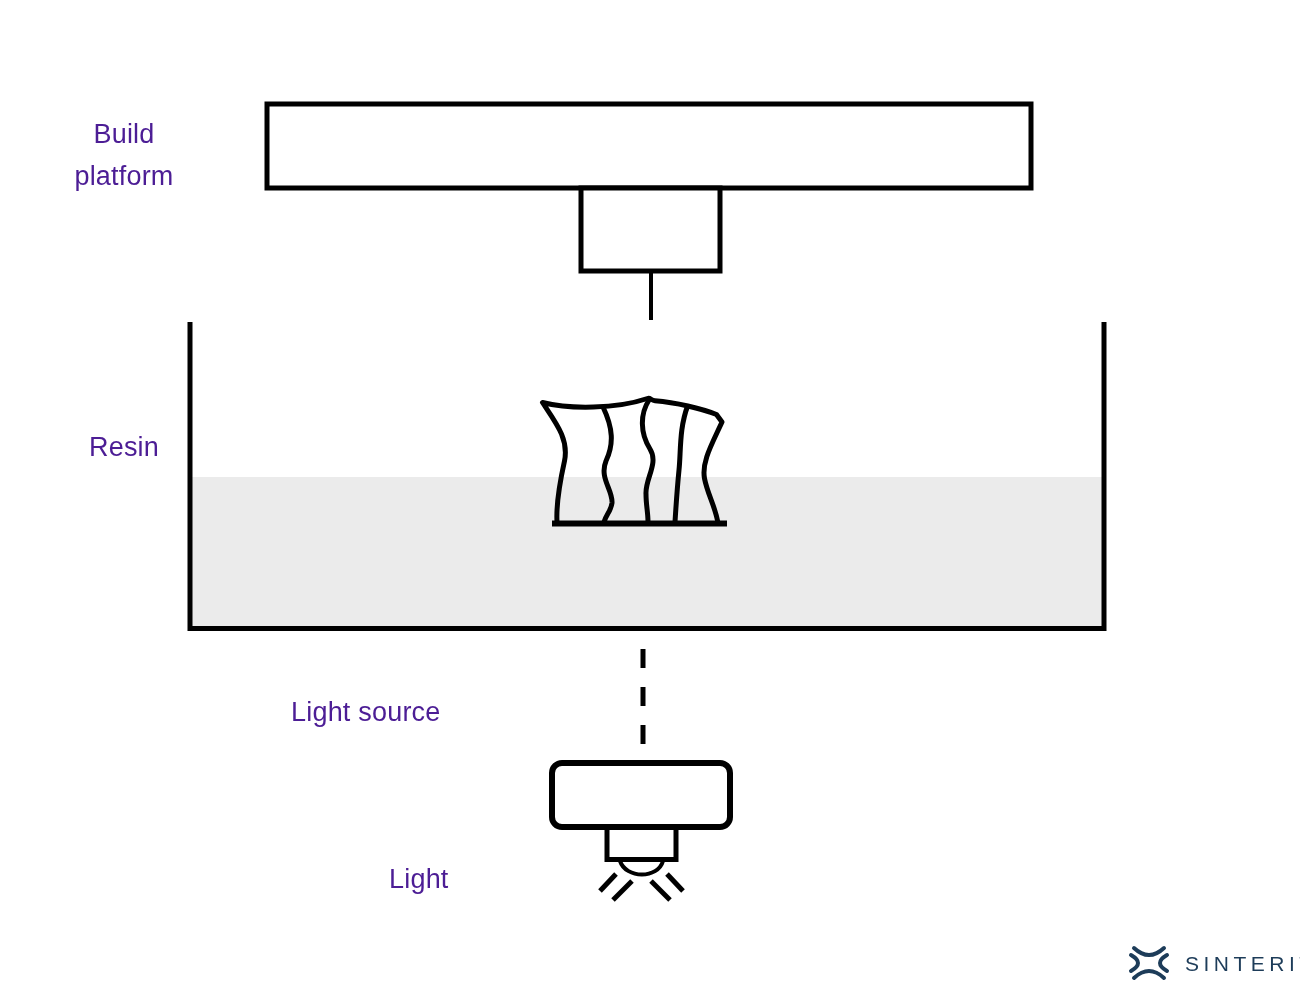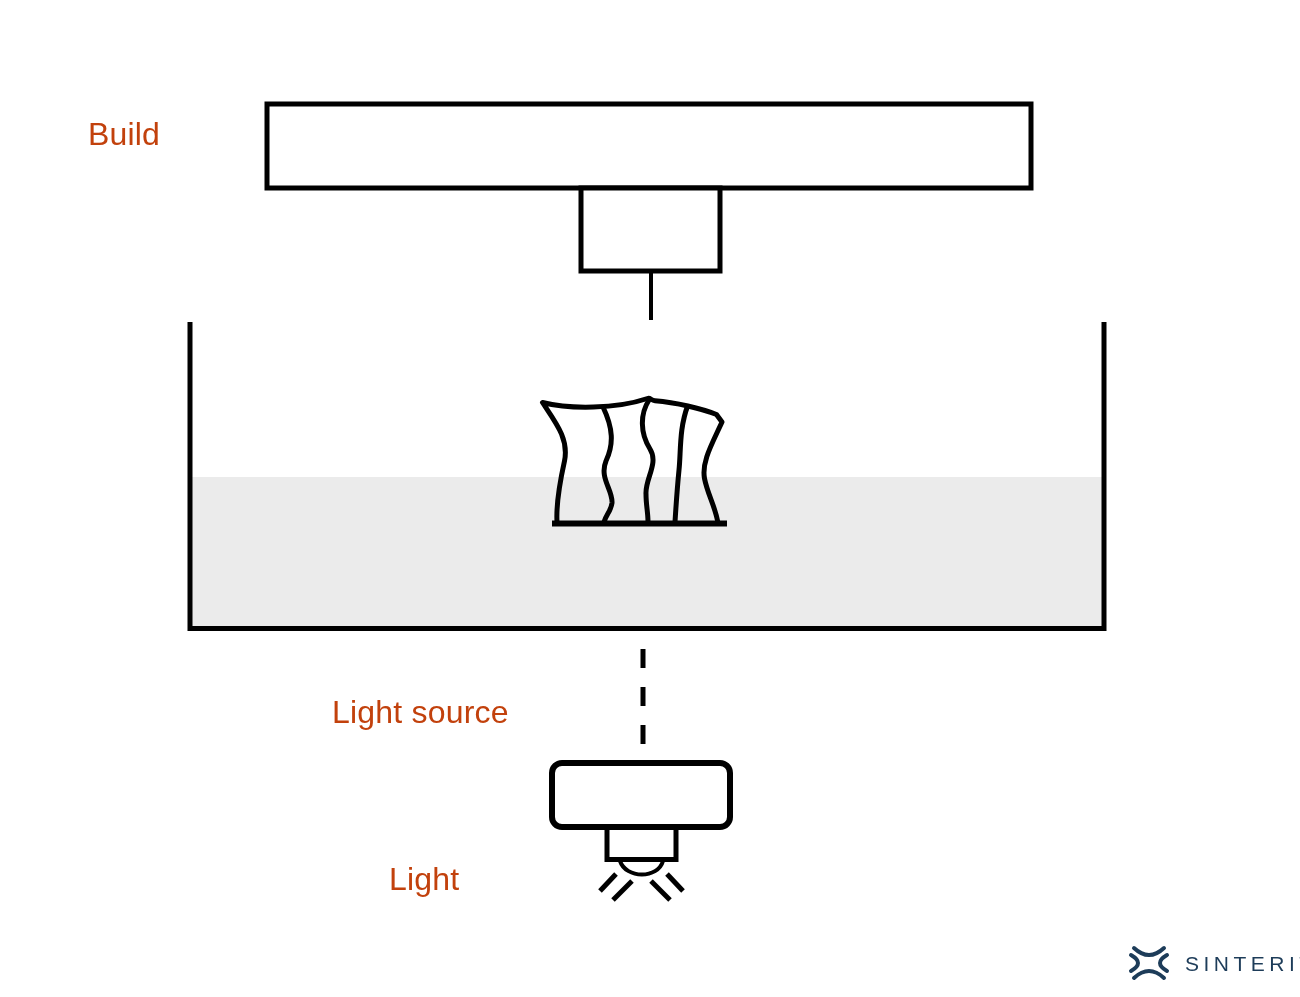--- a/index.html
+++ b/index.html
@@ -7,30 +7,30 @@
     width:1300px;height:997px;
     background:#ffffff;
     font-family:"Liberation Sans", sans-serif;
     position:relative;
     overflow:hidden;
   }
   .stage{position:absolute;inset:0;width:1300px;height:997px;}
   svg.diagram{position:absolute;left:0;top:0;}
   .label{
     position:absolute;
-    color:#c2410c;
-    font-size:32px;
+    color:#4c1d95;
+    font-size:27px;
     line-height:42px;
     text-align:center;
     white-space:nowrap;
     letter-spacing:0.2px;
   }
   .label-build{left:38px;top:113px;width:172px;}
   .label-resin{left:38px;top:426px;width:172px;}
-  .label-light{left:291px;top:691px;text-align:left;margin-left:41px;}
+  .label-light{left:291px;top:691px;text-align:left;}
   .label-laser{left:389px;top:858px;text-align:left;}
   .logo{
     position:absolute;
     left:1126px;top:941px;
     display:flex;align-items:center;gap:13px;
   }
   .logo-text{
     color:#1d3c59;
     font-size:21px;
     letter-spacing:4.5px;
@@ -82,23 +82,25 @@
         <line x1="616" y1="874" x2="600" y2="891"></line>
         <line x1="632" y1="881" x2="613" y2="900"></line>
         <line x1="651" y1="881" x2="670" y2="900"></line>
         <line x1="667" y1="874" x2="683" y2="891"></line>
       </g>
     </g>
   </svg>
 
   <div class="label label-build">
     <div>Build</div>
+    <div>platform</div>
   </div>
 
   <div class="label label-resin">
+    <div>Resin</div>
   </div>
 
   <div class="label label-light">Light source</div>
 
   <div class="label label-laser">Light</div>
 
   <div class="logo">
     <svg width="46" height="44" viewBox="0 0 46 44" fill="none" stroke="#1d3c59" stroke-width="4" stroke-linecap="round">
       <path d="M8,7 Q23,21 38,7"></path>
       <path d="M8,37 Q23,23 38,37"></path>

